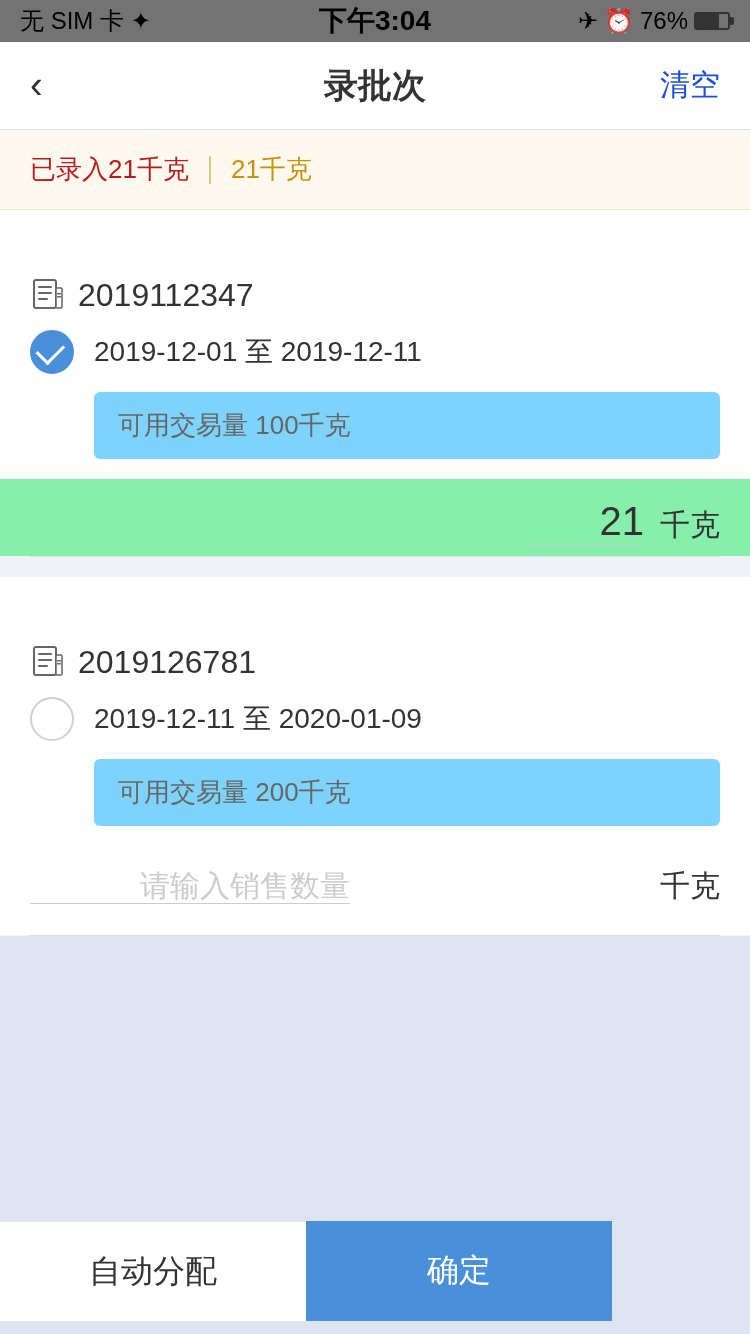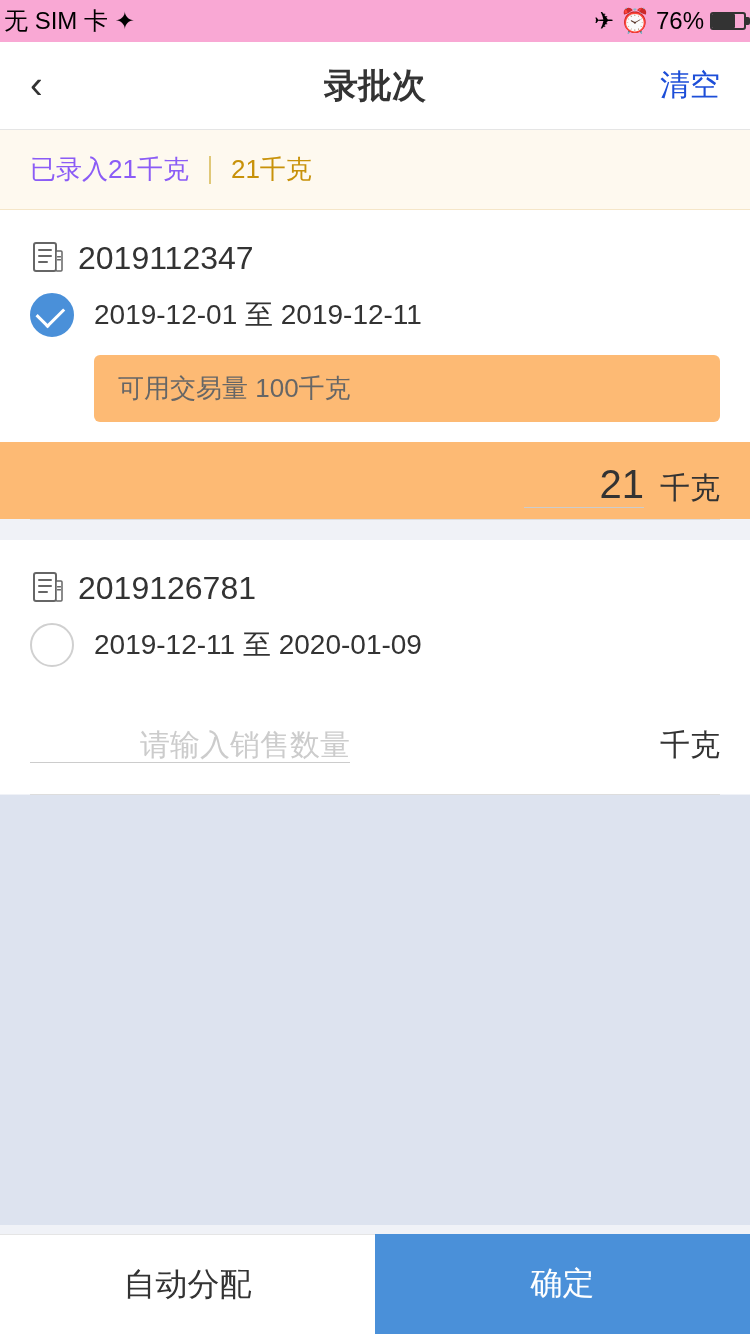--- a/index.html
+++ b/index.html
@@ -8,26 +8,26 @@
       font-family: -apple-system, "PingFang SC", "Helvetica Neue", Arial, sans-serif;
       width: 750px;
       min-height: 1334px;
       background: #f0f2f7;
       font-size: 28px;
       overflow-x: hidden;
     }
 
     
     .status-bar {
-      background: #f9a8d4;
+      background: #737373;
       height: 42px;
       display: flex;
       align-items: center;
       justify-content: space-between;
-      padding: 0 4px;
+      padding: 0 20px;
       font-size: 24px;
       font-weight: 500;
     }
     .status-left {
       display: flex;
       align-items: center;
       gap: 8px;
     }
     .status-center {
       font-size: 28px;
@@ -100,21 +100,21 @@
     .info-banner {
       background: #fef9ef;
       padding: 22px 30px;
       display: flex;
       align-items: center;
       gap: 20px;
       border-bottom: 1px solid #f5e6c8;
     }
     .info-label {
       font-size: 26px;
-      color: #8b5cf6;
+      color: #b91c1c;
     }
     .info-divider {
       width: 2px;
       height: 28px;
       background: #e0c878;
     }
     .info-value {
       font-size: 26px;
       color: #c8920a;
     }
@@ -124,20 +124,21 @@
       background: #fff;
       margin-bottom: 0;
       padding: 30px 30px 20px 30px;
     }
 
     .card-header {
       display: flex;
       align-items: center;
       gap: 12px;
       margin-bottom: 16px;
+      margin-top: 37px;
     }
     .doc-icon {
       width: 36px;
       height: 36px;
       display: inline-flex;
       align-items: center;
       justify-content: center;
     }
     .doc-icon svg {
       width: 36px;
@@ -179,34 +180,34 @@
       transform: rotate(-45deg) translateY(-3px);
       display: block;
     }
 
     .date-range {
       font-size: 28px;
       color: #333;
     }
 
     .avail-box {
-      background: #fdba74;
+      background: #7dd3fc;
       border-radius: 6px;
       padding: 16px 24px;
       font-size: 26px;
       color: #666;
       margin-left: 64px;
     }
 
     .quantity-row {
       display: flex;
       align-items: baseline;
       justify-content: flex-end;
       padding: 20px 30px 10px 30px;
-      background: #fdba74;
+      background: #86efac;
       gap: 16px;
     }
     .quantity-value {
       font-size: 40px;
       color: #333;
       font-weight: 400;
     }
     .quantity-unit {
       font-size: 30px;
       color: #333;
@@ -261,23 +262,23 @@
 
     
     .empty-space {
       background: #dde3ef;
       height: 430px;
     }
 
     
     .bottom-bar {
       position: fixed;
-      bottom: 0;
+      bottom: 13px;
       left: 0;
-      width: 750px;
+      width: 612px;
       height: 100px;
       display: flex;
       background: #eab308;
     }
     .btn-auto {
       flex: 1;
       display: flex;
       align-items: center;
       justify-content: center;
       font-size: 32px;
@@ -299,20 +300,21 @@
       cursor: pointer;
     }
   </style>
 </head>
 <body>
 
 <div class="status-bar">
   <div class="status-left">
     <span>无 SIM 卡 ✦</span>
   </div>
+  <div class="status-center">下午3:04</div>
   <div class="status-right">
     <span>✈</span>
     <span>⏰</span>
     <span>76%</span>
     <span class="battery-icon">
       <span class="battery-fill"></span>
     </span>
   </div>
 </div>
 
@@ -372,20 +374,21 @@
         <rect x="27" y="15" width="4" height="1.5" rx="0.5" fill="#666"></rect>
         <rect x="27" y="18" width="4" height="1.5" rx="0.5" fill="#666"></rect>
       </svg>
     </span>
     <span class="batch-id">2019126781</span>
   </div>
   <div class="card-row">
     <div class="radio-circle"></div>
     <span class="date-range">2019-12-11 至 2020-01-09</span>
   </div>
+  <div class="avail-box">可用交易量 200千克</div>
 </div>
 
 <div class="input-row">
   <div class="input-underline">
     <input class="input-field" type="text" style="width: 320px; font-size: 30px; color: rgb(204, 204, 204);" placeholder="请输入销售数量">
   </div>
   <span class="input-unit">千克</span>
 </div>
 <div class="divider-line"></div>
 

